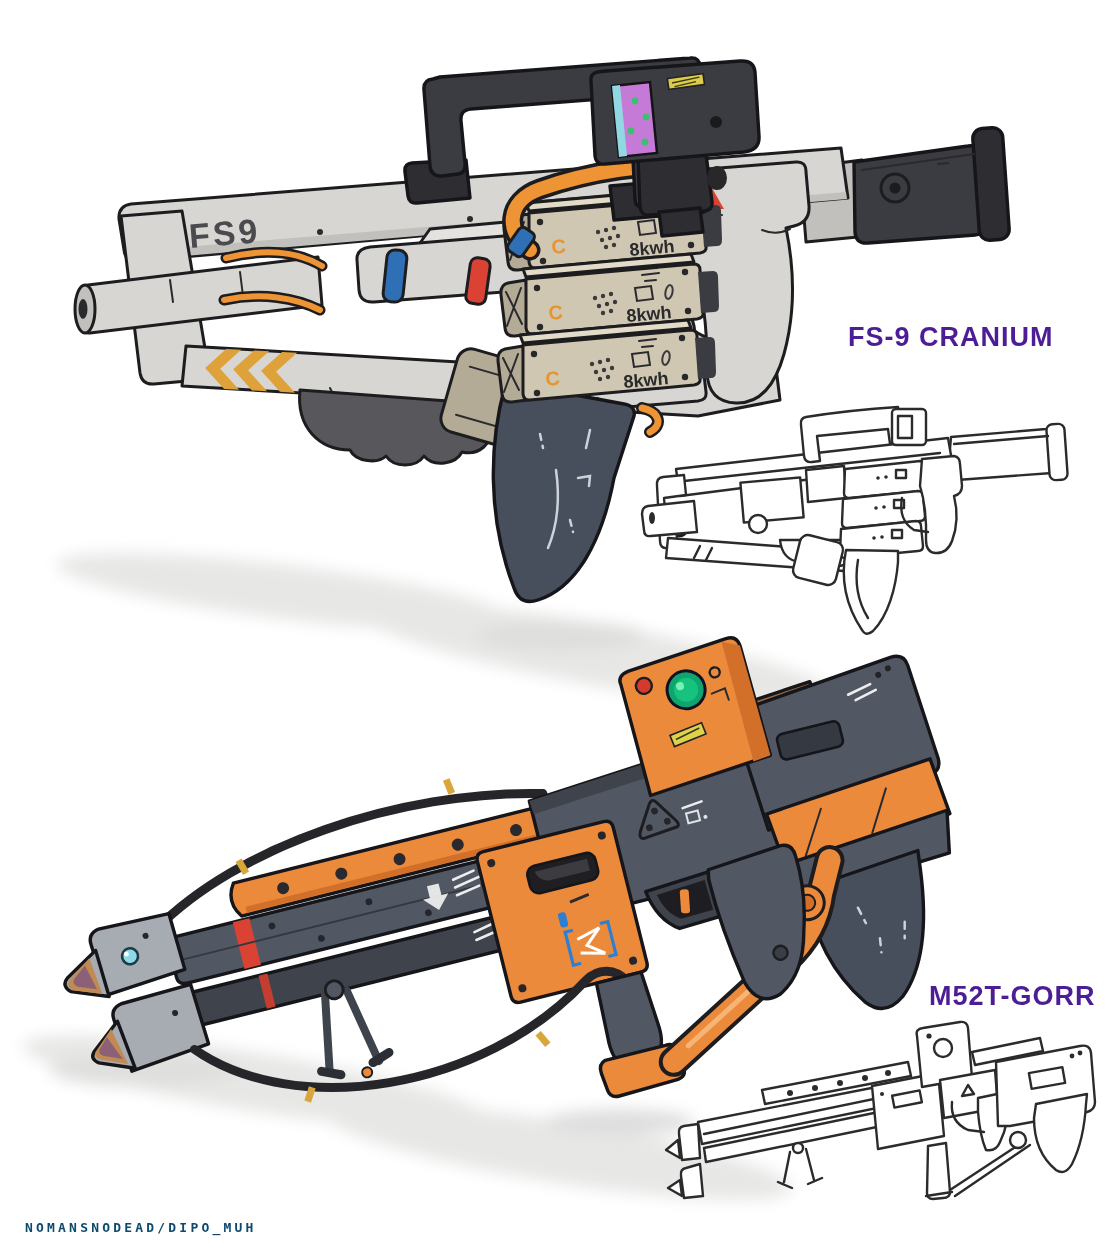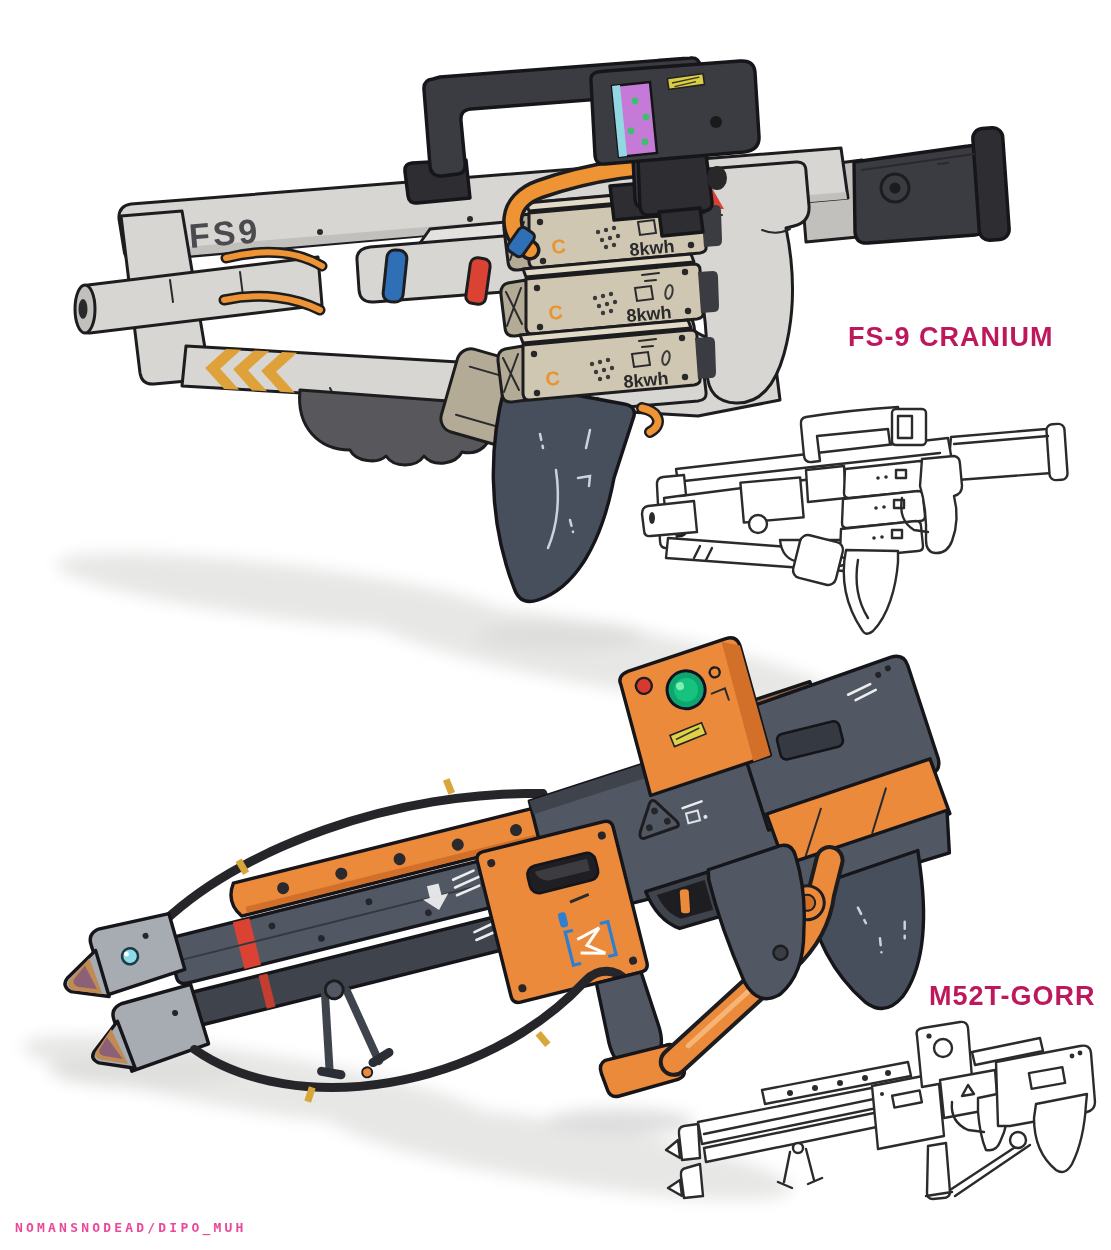--- a/index.html
+++ b/index.html
@@ -40,27 +40,27 @@
 
   
   .sk path, .sk rect, .sk circle, .sk ellipse {
     fill:#ffffff; stroke:#2b2b2b; stroke-width:2.4; stroke-linejoin:round; stroke-linecap:round;
   }
   .sk .nf { fill:none; }
   .sk .dk { fill:#2b2b2b; stroke:none; }
 
   
   .weapon-label {
-    position:absolute; color:#be185d; font-weight:800; font-size:27px;
+    position:absolute; color:#4c1d95; font-weight:800; font-size:27px;
     letter-spacing:1px; font-family:"Liberation Sans", sans-serif;
   }
   .label-fs9  { left:848px; top:322px; }
   .label-m52t { left:919px; top:981px;margin-left:10px; }
   .signature {
-    position:absolute; left:15px; top:1220px; color:#ec4899;
+    position:absolute; left:25px; top:1220px; color:#0c4a6e;
     font:700 13px "DejaVu Sans Mono", monospace; letter-spacing:3.2px;
   }
 </style>
 </head>
 <body>
 
 <div class="canvas">
 <svg viewBox="0 0 1111 1250" width="1111" height="1250">
   <defs>
     <filter id="soft" x="-40%" y="-40%" width="180%" height="180%">

